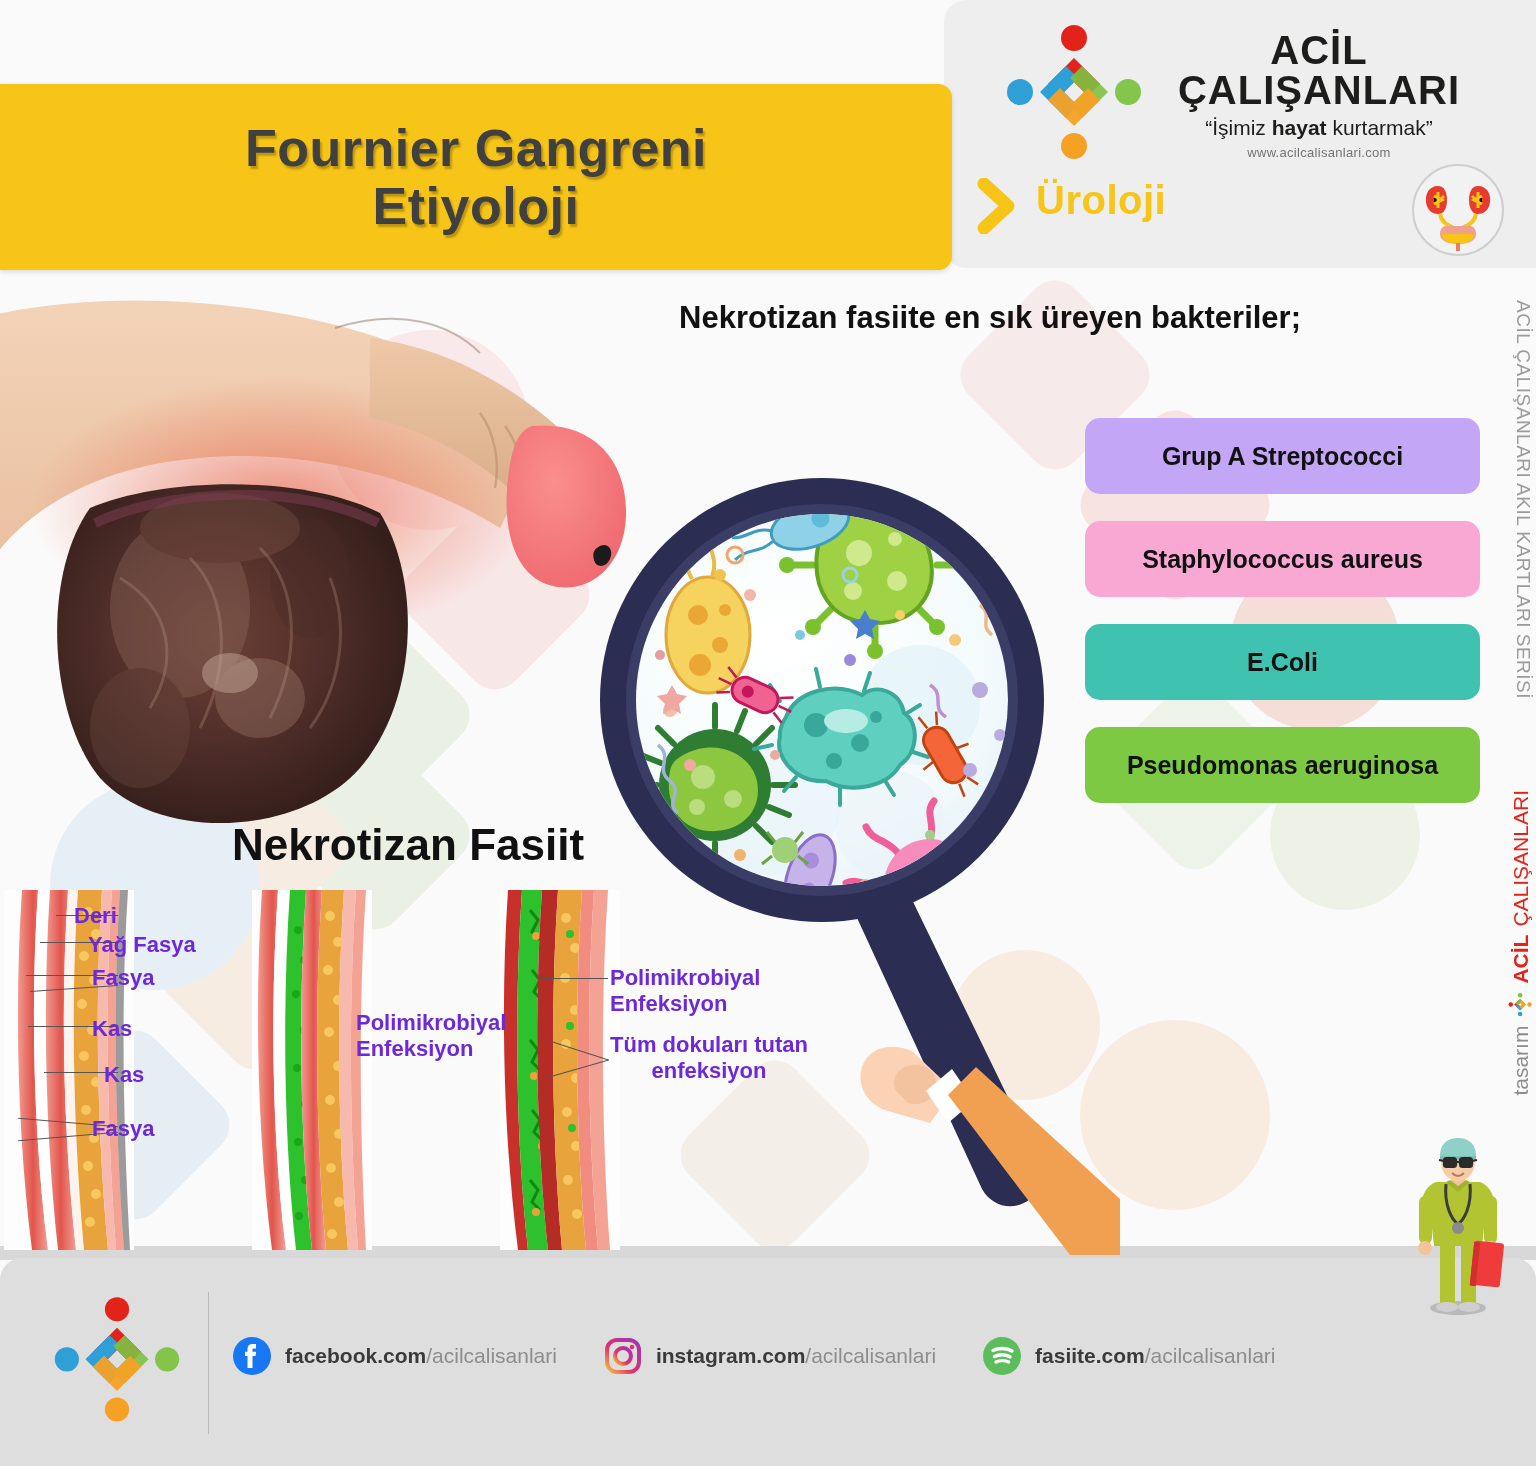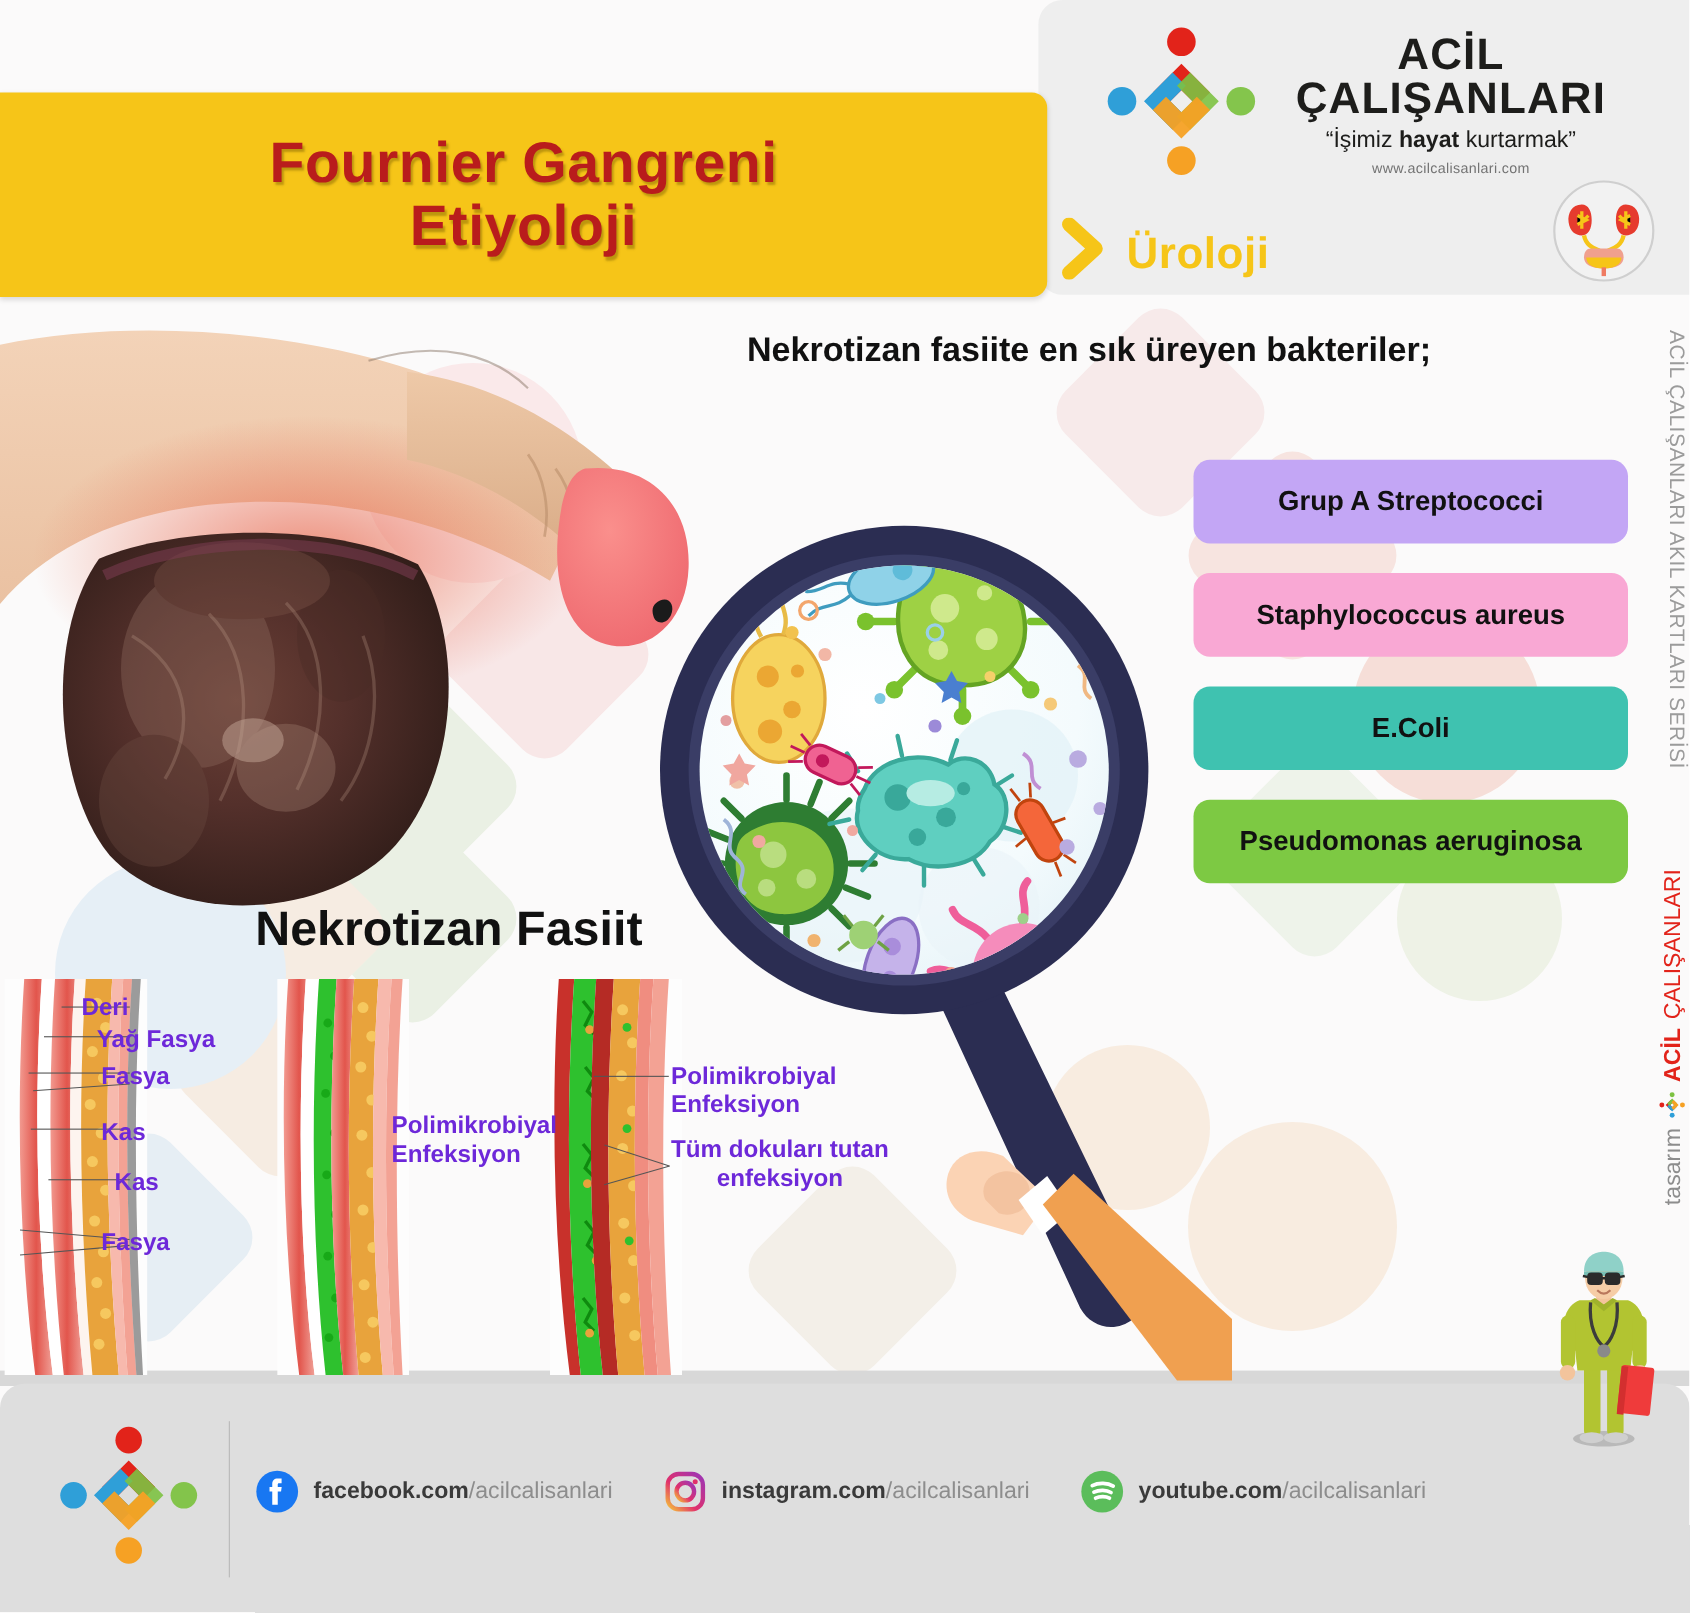--- a/index.html
+++ b/index.html
@@ -9,33 +9,33 @@
   
   .bg-wm{position:absolute;inset:0;overflow:hidden;z-index:0;background:#fbfafa;}
   .wm{position:absolute;opacity:1;}
   .wm-chev{width:150px;height:150px;border-radius:28px;}
   .wm-blob{border-radius:50%;}
 
   
   .title-banner{position:absolute;left:0;top:84px;width:952px;height:186px;background:#f6c518;
     border-radius:0 14px 14px 0;z-index:6;display:flex;align-items:center;justify-content:center;
     box-shadow:0 2px 5px rgba(0,0,0,.13);}
-  .title-text{text-align:center;color:#b91c1c;font-weight:bold;font-size:52px;line-height:1.12;
+  .title-text{text-align:center;color:#404040;font-weight:bold;font-size:52px;line-height:1.12;
     letter-spacing:.5px;text-shadow:2px 3px 2px rgba(120,90,0,.45);font-family:"Liberation Sans",sans-serif;}
 
   .brand-panel{position:absolute;left:944px;top:0;width:592px;height:268px;background:#eeeeee;
     border-radius:22px 0 0 22px;z-index:5;}
   .brand-inner{position:relative;width:100%;height:100%;}
   .brand-logo{position:absolute;left:60px;top:22px;width:140px;height:150px;}
   .brand-txt{position:absolute;left:210px;top:30px;width:330px;text-align:center;}
   .brand-name{font-size:40px;font-weight:bold;color:#1d1d1b;letter-spacing:1px;line-height:1;}
   .brand-slogan{font-size:21px;color:#1d1d1b;margin-top:6px;}
   .brand-slogan b{font-weight:bold;}
   .brand-url{font-size:13px;color:#737373;margin-top:5px;letter-spacing:.3px;}
-  .cat-row{position:absolute;left:18px;top:178px;display:flex;align-items:flex-end;gap:16px;margin-top:20px;}
+  .cat-row{position:absolute;left:30px;top:178px;display:flex;align-items:flex-start;gap:16px;}
   .cat-label{font-size:40px;font-weight:bold;color:#f6c518;letter-spacing:.5px;}
   .cat-icon-circle{position:absolute;right:32px;top:164px;width:88px;height:88px;border-radius:50%;
     border:2px solid #cfcfcf;background:#f2f2f2;}
 
   
   .main-heading{position:absolute;left:600px;top:300px;width:780px;text-align:center;
     font-size:31px;font-weight:bold;color:#111;z-index:7;}
 
   
   .photo{position:absolute;left:-20px;top:278px;width:680px;height:570px;z-index:4;}
@@ -725,19 +725,19 @@
 
       <a class="social" href="#" style="text-decoration:none;">
         <svg width="40" height="40" viewBox="0 0 40 40">
           <circle cx="20" cy="20" r="19" fill="#5bbd5b"></circle>
           <g stroke="#ffffff" stroke-width="3.4" fill="none" stroke-linecap="round">
             <path d="M11 14.5 C17 11.5 25 12 30 15"></path>
             <path d="M12.5 20.5 C17.5 18 24 18.4 28 20.8"></path>
             <path d="M14 26 C18 24 23.5 24.3 26.6 26"></path>
           </g>
         </svg>
-        <span class="social-txt"><b>youtube.com</b><span>/acilcalisanlari</span></span>
+        <span class="social-txt"><b>fasiite.com</b><span>/acilcalisanlari</span></span>
       </a>
 
     </div>
   </div>
 
 </div>
 
 </body></html>

